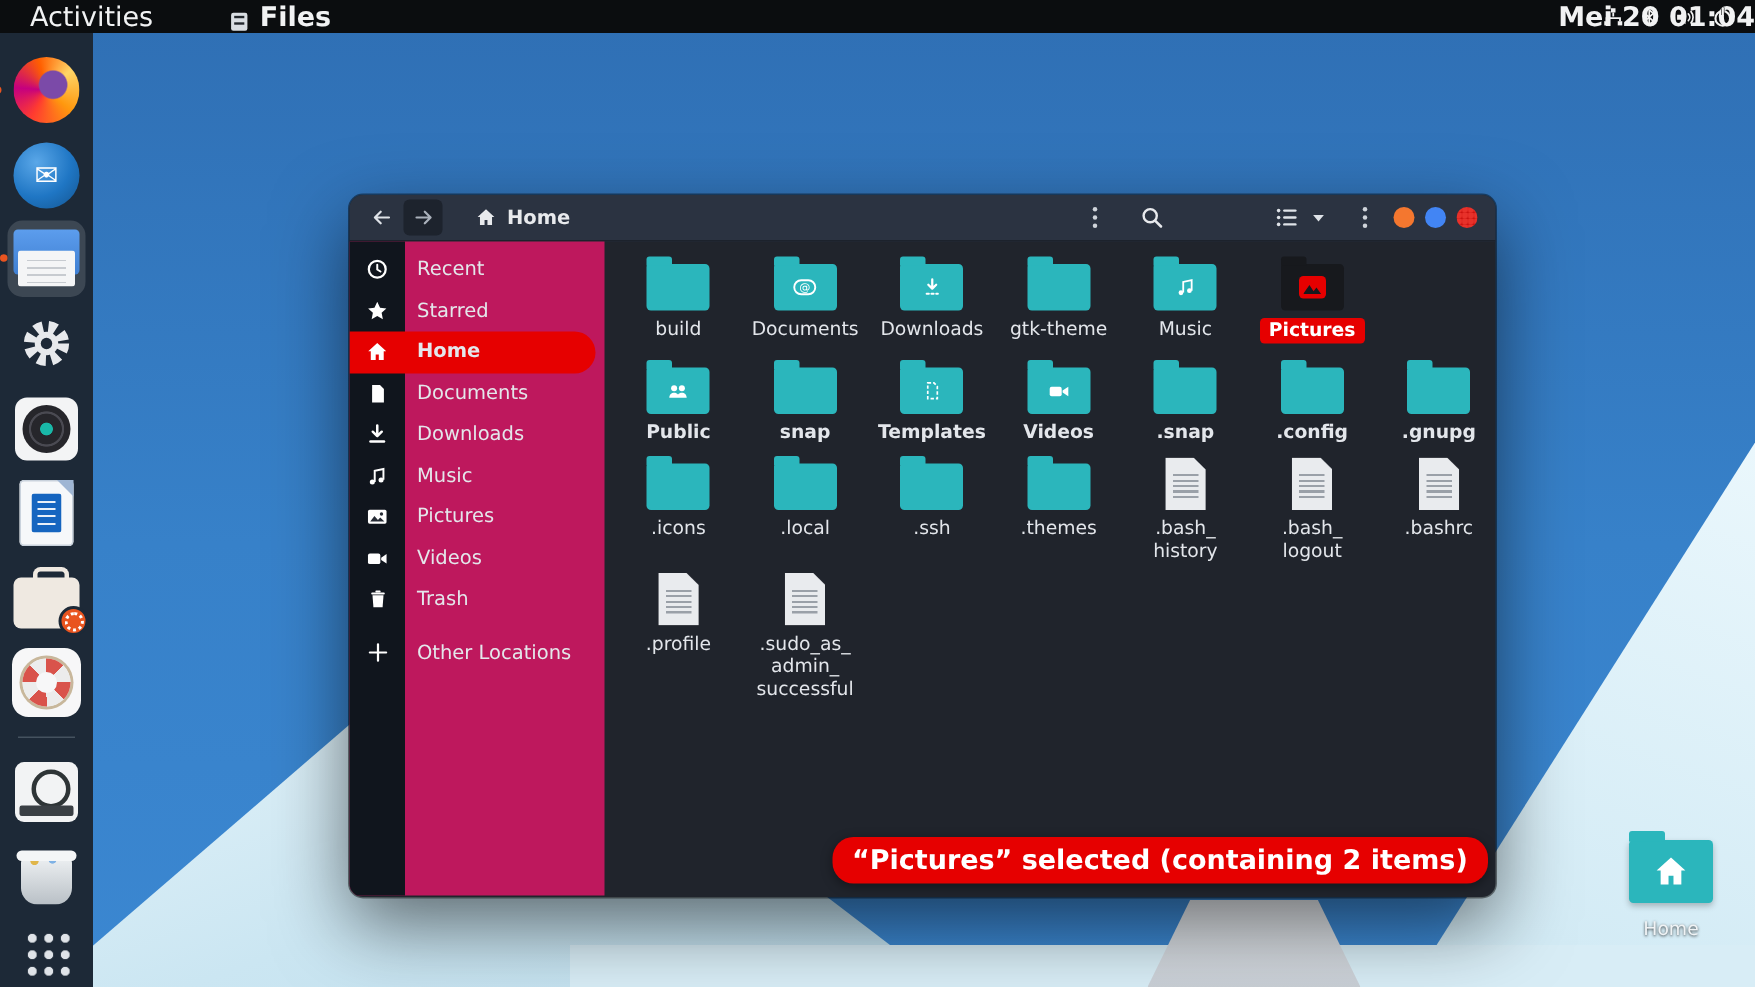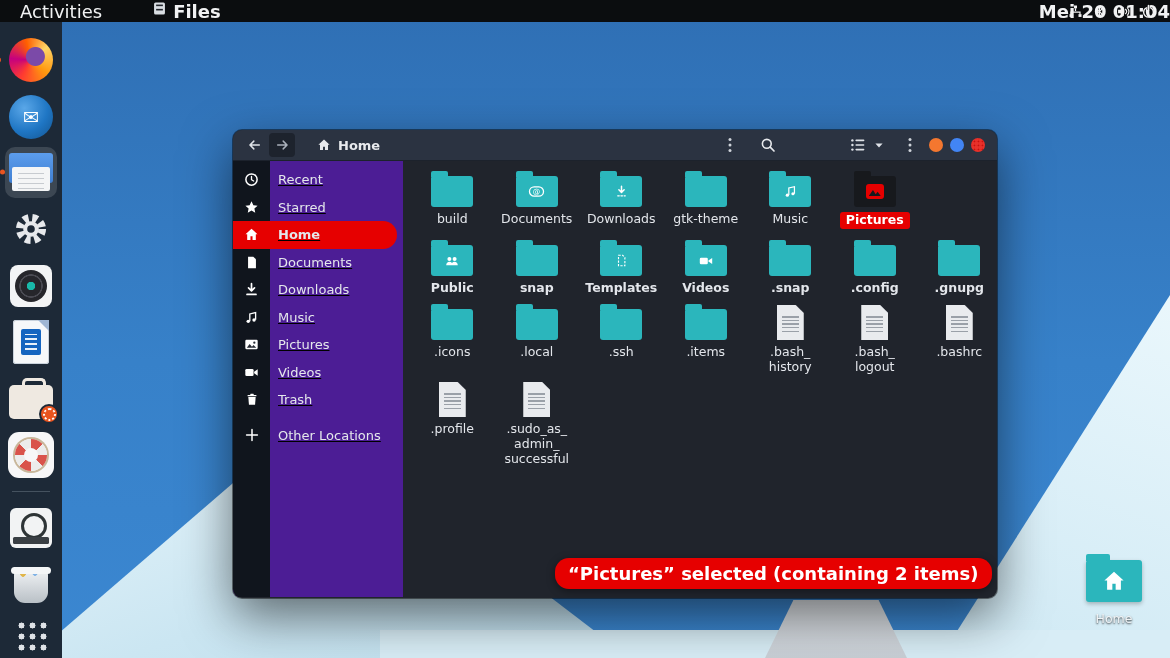--- a/index.html
+++ b/index.html
@@ -16,21 +16,21 @@
     clip-path:polygon(100% 0, 100% 100%, 0 100%); }
   .wp-strip { left:380px; right:0; bottom:0; height:28px; background:#d8edf6; }
   .wp-stand { left:765px; bottom:0; width:142px; height:58px;
     background:linear-gradient(180deg,#e6eaee 0%,#c9cfd6 100%);
     clip-path:polygon(20% 0, 80% 0, 100% 100%, 0 100%); }
 
   
   .topbar { position:absolute; left:0; top:0; width:1170px; height:22px; background:#0b0d0f;
     display:flex; align-items:center; color:#f1f2f3; font-size:18px; z-index:40; }
   .tb-activities { margin-left:14px; padding:0 6px; }
-  .tb-app { display:flex; align-items:flex-start; gap:6px; margin-left:44px; font-weight:bold; }
+  .tb-app { display:flex; align-items:flex-end; gap:6px; margin-left:44px; font-weight:bold; }
   .tb-clock { position:absolute; left:0; right:0; text-align:right; font-weight:bold; pointer-events:none; }
   .tb-right { margin-left:auto; display:flex; align-items:center; gap:10px; margin-right:14px; z-index:2; }
   .tb-right svg { display:block; }
 
   
   .dock { position:absolute; left:0; top:22px; width:62px; height:636px; background:#1d2937; z-index:30;
     display:flex; flex-direction:column; align-items:center; padding-top:10px; }
   .dock-item { position:relative; width:56px; height:57px; display:flex; align-items:center; justify-content:center; }
   .dock-item.active { background:rgba(255,255,255,.14); border-radius:10px; width:52px; height:52px; margin:2px 0 3px; }
   .run-dot { position:absolute; left:-7px; top:50%; transform:translateY(-50%); width:5px; height:5px;
@@ -107,21 +107,21 @@
   .wm-btns { display:flex; align-items:center; gap:7px; margin:0 12px 0 10px; }
   .wm { width:14px; height:14px; border-radius:50%; }
   .wm-min { background:#f4772f; }
   .wm-max { background:#4285f4; }
   .wm-close { background:radial-gradient(circle at 35% 35%, #e8312a 0 2px, #c80f0d 3px);
     background-size:4px 4px; background-color:#c80f0d; }
 
   .win-body { display:flex; height:436px; }
 
   
-  .sidebar { position:relative; width:170px; background:#4c1d95; padding-top:5px; flex-shrink:0;text-decoration:underline; }
+  .sidebar { position:relative; width:170px; background:#be185d; padding-top:5px; flex-shrink:0; }
   .sidebar::before { content:""; position:absolute; left:0; top:0; bottom:0; width:37px; background:#10151d; }
   .side-item { position:relative; display:flex; align-items:center; height:27.5px; color:#e4e7eb; font-size:13px; }
   .side-ic { width:37px; display:flex; align-items:center; justify-content:center; flex-shrink:0; }
   .side-lb { margin-left:8px; white-space:nowrap; }
   .side-item.selected { background:#e60000; border-radius:0 14px 14px 0; width:164px; font-weight:bold; }
   .side-item.other { margin-top:8px; }
 
   
   .content { position:relative; flex:1; padding:6px 0 0 7px; }
   .grid-row { display:flex; }
@@ -546,21 +546,21 @@
         <div class="file-item">
           <div class="icon-box">
               <div class="folder"></div>
             </div>
           <div class="flabel">.ssh</div>
         </div>
         <div class="file-item">
           <div class="icon-box">
               <div class="folder"></div>
             </div>
-          <div class="flabel">.items</div>
+          <div class="flabel">.themes</div>
         </div>
         <div class="file-item">
           <div class="icon-box">
               <div class="doc"></div>
             </div>
           <div class="flabel">.bash_
 history</div>
         </div>
         <div class="file-item">
           <div class="icon-box">

